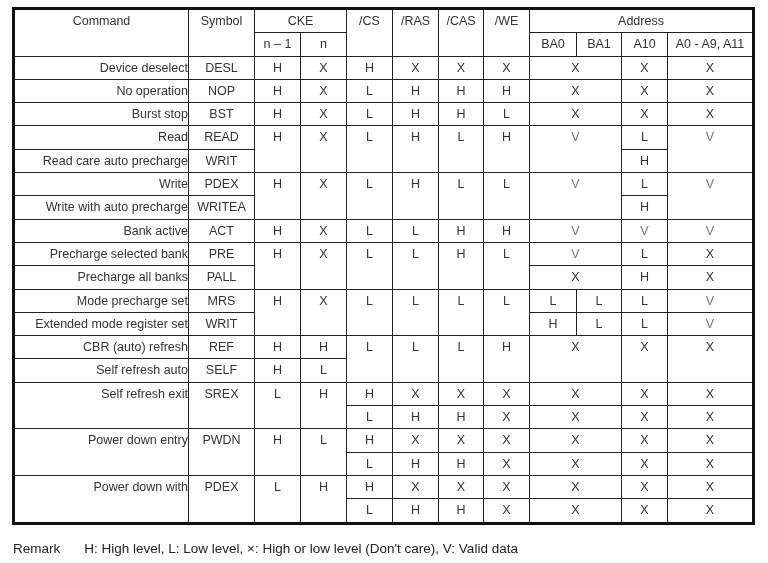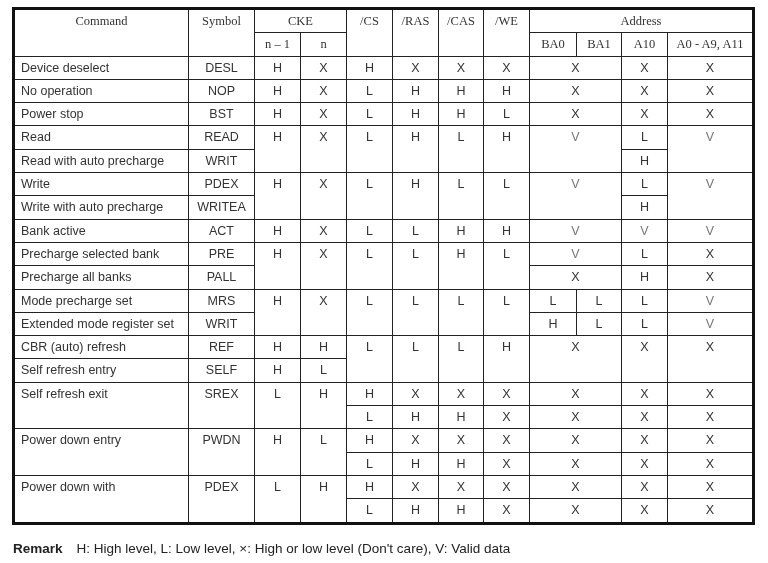--- a/index.html
+++ b/index.html
@@ -17,29 +17,29 @@
     height: 22.3px;
     padding: 0;
     text-align: center;
     vertical-align: top;
     line-height: 22px;
     font-weight: normal;
     color: #333333;
     white-space: nowrap;
     overflow: hidden;
   }
-  #truth-table th { vertical-align: top; font-family: Liberation Serif, serif; }
-  #truth-table td.cmd { text-align: left; padding-left: 6px; margin-top: 36px; }
+  #truth-table th { vertical-align: top; }
+  #truth-table td.cmd { text-align: right; padding-left: 6px; margin-top: 36px; }
   #truth-table td.v { color: #777777; }
   #truth-table tr.hdr2 th { vertical-align: middle; margin-top: 32px; }
   .remark {
     position: absolute; left: 13px; top: 541px;
     font-size: 13.5px; color: #222222; white-space: nowrap;
   }
-  .remark b { font-weight: bold; margin-right: 14px; }
+  .remark b { font-weight: normal; margin-right: 24px; }
 </style>
 </head>
 <body>
 
 <table id="truth-table">
   <colgroup>
     <col style="width:175px">
       <col style="width:66px">
       <col style="width:46px">
       <col style="width:46px">
@@ -96,21 +96,21 @@
     <td>L</td>
     <td>H</td>
     <td>H</td>
     <td>H</td>
     <td colspan="2">X</td>
     <td>X</td>
     <td>X</td>
   </tr>
 
   <tr>
-    <td class="cmd">Power stop</td>
+    <td class="cmd">Burst stop</td>
     <td>BST</td>
     <td>H</td>
     <td>X</td>
     <td>L</td>
     <td>H</td>
     <td>H</td>
     <td>L</td>
     <td colspan="2">X</td>
     <td>X</td>
     <td>X</td>
@@ -123,21 +123,21 @@
     <td rowspan="2">X</td>
     <td rowspan="2">L</td>
     <td rowspan="2">H</td>
     <td rowspan="2">L</td>
     <td rowspan="2">H</td>
     <td rowspan="2" colspan="2" class="v">V</td>
     <td>L</td>
     <td rowspan="2" class="v">V</td>
   </tr>
   <tr>
-    <td class="cmd">Read with auto precharge</td>
+    <td class="cmd">Read care auto precharge</td>
     <td>WRIT</td>
     <td>H</td>
   </tr>
 
   <tr>
     <td class="cmd">Write</td>
     <td>PDEX</td>
     <td rowspan="2">H</td>
     <td rowspan="2">X</td>
     <td rowspan="2">L</td>
@@ -219,21 +219,21 @@
     <td>H</td>
     <td rowspan="2">L</td>
     <td rowspan="2">L</td>
     <td rowspan="2">L</td>
     <td rowspan="2">H</td>
     <td rowspan="2" colspan="2">X</td>
     <td rowspan="2">X</td>
     <td rowspan="2">X</td>
   </tr>
   <tr>
-    <td class="cmd">Self refresh entry</td>
+    <td class="cmd">Self refresh auto</td>
     <td>SELF</td>
     <td>H</td>
     <td>L</td>
   </tr>
 
   <tr>
     <td rowspan="2" class="cmd">Self refresh exit</td>
     <td rowspan="2">SREX</td>
     <td rowspan="2">L</td>
     <td rowspan="2">H</td>

